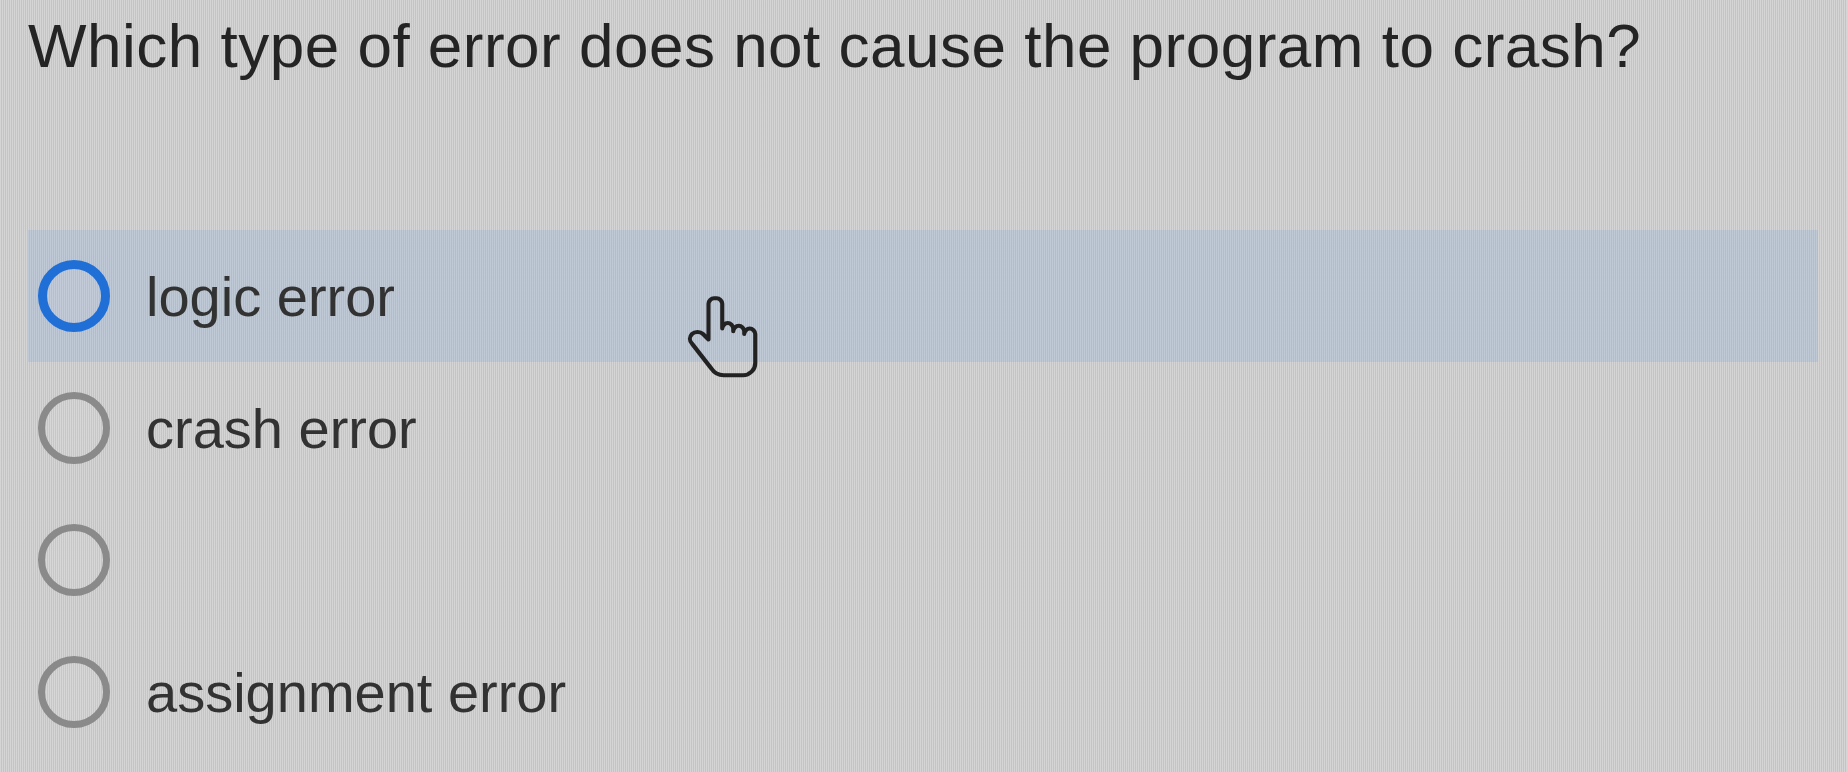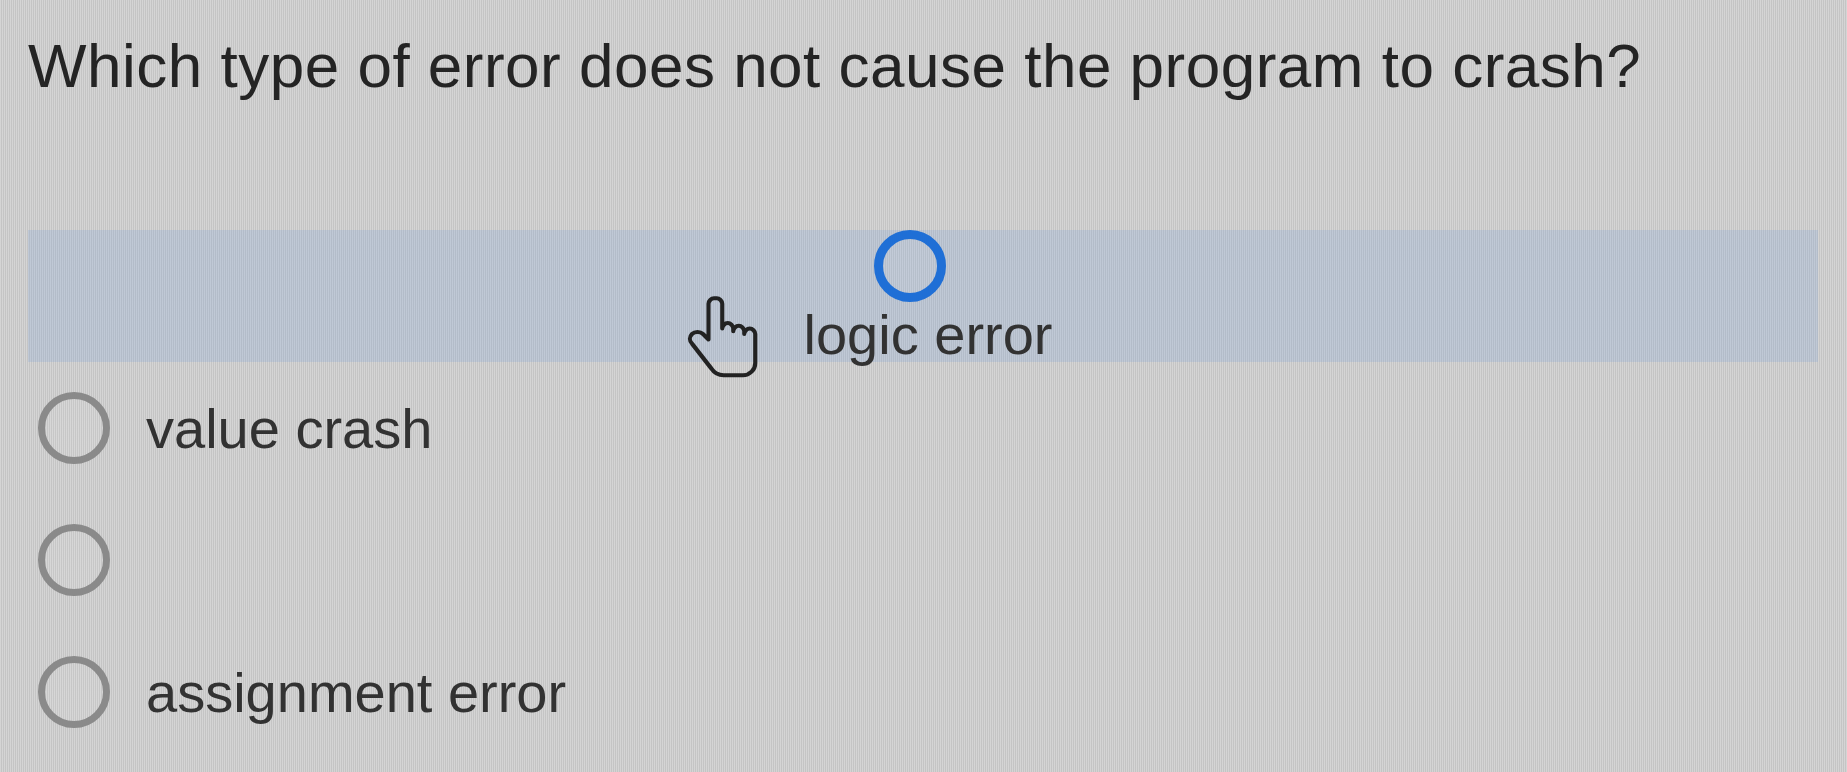--- a/index.html
+++ b/index.html
@@ -24,39 +24,37 @@
 
   .question {
     position: absolute;
     left: 28px;
     top: 10px;
     font-size: 62px;
     font-weight: 400;
     letter-spacing: 0.5px;
     color: #242424;
     white-space: nowrap;
-    margin-top: 20px;
   }
 
   .options {
     position: absolute;
     left: 28px;
     top: 230px;
     width: 1790px;
   }
 
   .option {
     display: flex;
     align-items: center;
     height: 132px;
     padding-left: 10px;
   }
   .option.hover {
     background: rgba(120,160,220,0.22);
-    flex-direction: column;
   }
 
   .radio {
     flex: 0 0 auto;
     width: 72px;
     height: 72px;
     border-radius: 50%;
     box-sizing: border-box;
     border: 7px solid #8a8a8a;
     background: rgba(255,255,255,0.05);
@@ -93,21 +91,21 @@
 
 <div class="options">
 
   <div class="option hover">
     <span class="radio focused"></span>
     <span class="opt-label">logic error</span>
   </div>
 
   <div class="option">
     <span class="radio"></span>
-    <span class="opt-label">value crash</span>
+    <span class="opt-label">crash error</span>
   </div>
 
   <div class="option">
     <span class="radio"></span>
   </div>
 
   <div class="option">
     <span class="radio"></span>
     <span class="opt-label">assignment error</span>
   </div>

